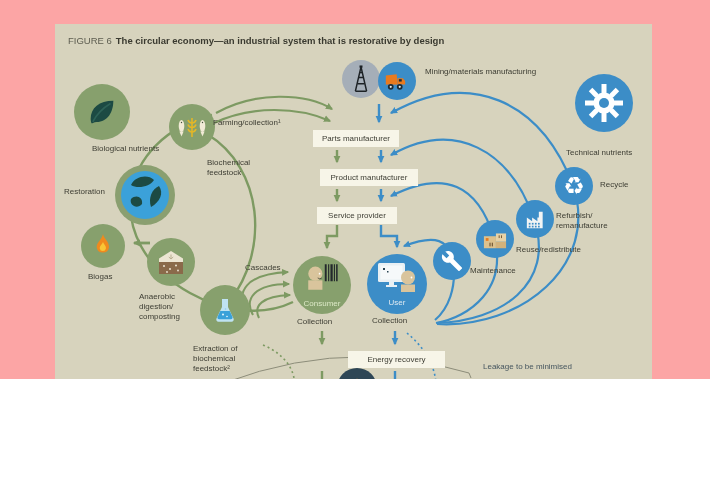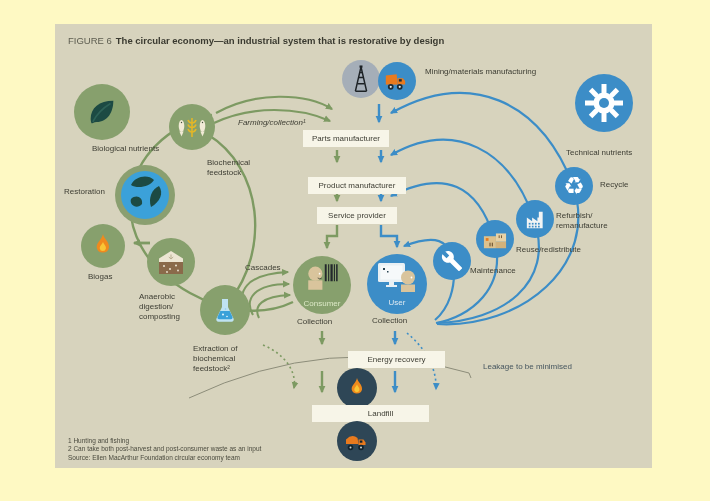--- a/index.html
+++ b/index.html
@@ -1,16 +1,16 @@
 <!DOCTYPE html>
 <html><head>
 <meta charset="utf-8">
 <style>
   html,body{margin:0;padding:0;background:#ffffff;}
-  .page{position:relative;width:710px;height:501px;background:#fef9c3;font-family:"Liberation Sans",sans-serif;overflow:hidden;}
+  .page{position:relative;width:710px;height:379px;background:#fca5a5;font-family:"Liberation Sans",sans-serif;overflow:hidden;}
   .canvas{position:absolute;left:55px;top:24px;width:597px;height:444px;background:#d7d3bd;}
   .arrows{position:absolute;left:0;top:0;width:710px;height:501px;z-index:1;}
   .lbl{position:absolute;z-index:3;font-size:8px;line-height:1.22;color:#3d3d33;}
   .box{position:absolute;z-index:2;background:#f7f5e8;color:#3d3d33;font-size:8px;display:flex;align-items:center;justify-content:center;white-space:nowrap;}
   .circ{position:absolute;z-index:2;border-radius:50%;display:flex;align-items:center;justify-content:center;}
   .g-bg{background:#87a06d;}
   .b-bg{background:#3c8dc7;}
   .d-bg{background:#2e4656;}
   .gray-bg{background:#a5aeb8;}
   .title{position:absolute;left:68px;top:35px;z-index:3;font-size:9.5px;color:#3a3a30;}
@@ -98,21 +98,21 @@
           <path d="M24.4 15.5 L28.6 15.5 L26.5 20.5 Z"></path>
       </g>
       <circle cx="5.5" cy="6.5" r="0.7" fill="#41503a"></circle>
         <circle cx="26.5" cy="6.5" r="0.7" fill="#41503a"></circle>
       <g stroke="#e3b728" stroke-width="1.6" fill="none">
         <path d="M16 2 V21"></path>
         <path d="M16 7 C13 7 12 4 12 4 M16 7 C19 7 20 4 20 4 M16 11.5 C13 11.5 12 8.5 12 8.5 M16 11.5 C19 11.5 20 8.5 20 8.5 M16 16 C13 16 12 13 12 13 M16 16 C19 16 20 13 20 13"></path>
       </g>
     </svg>
   </div>
-  <div class="lbl" style="left:238px;top:118px;white-space:nowrap;font-style:italic;">Farming/collection¹</div>
+  <div class="lbl" style="left:213px;top:118px;white-space:nowrap;">Farming/collection¹</div>
 
   <div class="lbl" style="left:207px;top:158px;width:62px;">Biochemical feedstock</div>
 
   <div class="circ" style="left:115px;top:165px;width:60px;height:60px;background:#8a9f70;">
     <div class="globe">
       <svg width="48" height="48" viewBox="0 0 48 48">
         <path d="M10 14 C14 5 27 3 33 9 C29 16 16 18 10 14 Z" fill="#1c4a43"></path>
         <path d="M30 36 C39 31 43 22 38 15 C31 18 27 27 30 36 Z" fill="#1c4a43"></path>
         <path d="M10 28 C15 23 22 26 21 33 C16 39 8 34 10 28 Z" fill="#1c4a43"></path>
       </svg>
@@ -174,24 +174,24 @@
       <rect x="16.5" y="10" width="3.2" height="2.6" fill="#1d2a33"></rect>
       <rect x="2" y="13" width="13" height="3" fill="#e87a1e"></rect>
       <circle cx="7.5" cy="18.5" r="3.2" fill="#1d2a33"></circle>
         <circle cx="7.5" cy="18.5" r="1.2" fill="#e9eef0"></circle>
       <circle cx="17.5" cy="18.5" r="3.2" fill="#1d2a33"></circle>
         <circle cx="17.5" cy="18.5" r="1.2" fill="#e9eef0"></circle>
     </svg>
   </div>
   <div class="lbl" style="left:425px;top:67px;white-space:nowrap;text-align:center;">Mining/materials manufacturing</div>
 
-  <div class="box" style="left:303px;top:130px;width:86px;height:17px;">
+  <div class="box" style="left:313px;top:130px;width:86px;height:17px;">
       <span>Parts manufacturer</span>
     </div>
-  <div class="box" style="left:308px;top:169px;width:98px;height:17px;margin-top:8px;">
+  <div class="box" style="left:320px;top:169px;width:98px;height:17px;">
       <span>Product manufacturer</span>
     </div>
   <div class="box" style="left:317px;top:207px;width:80px;height:17px;">
       <span>Service provider</span>
     </div>
 
   <div class="circ g-bg" style="left:293px;top:256px;width:58px;height:58px;">
     <svg width="34" height="26" viewBox="0 0 36 27" style="position:absolute;top:8px;left:11px;">
       <g fill="#23282c">
         <rect x="22" y="0" width="2" height="18"></rect>

